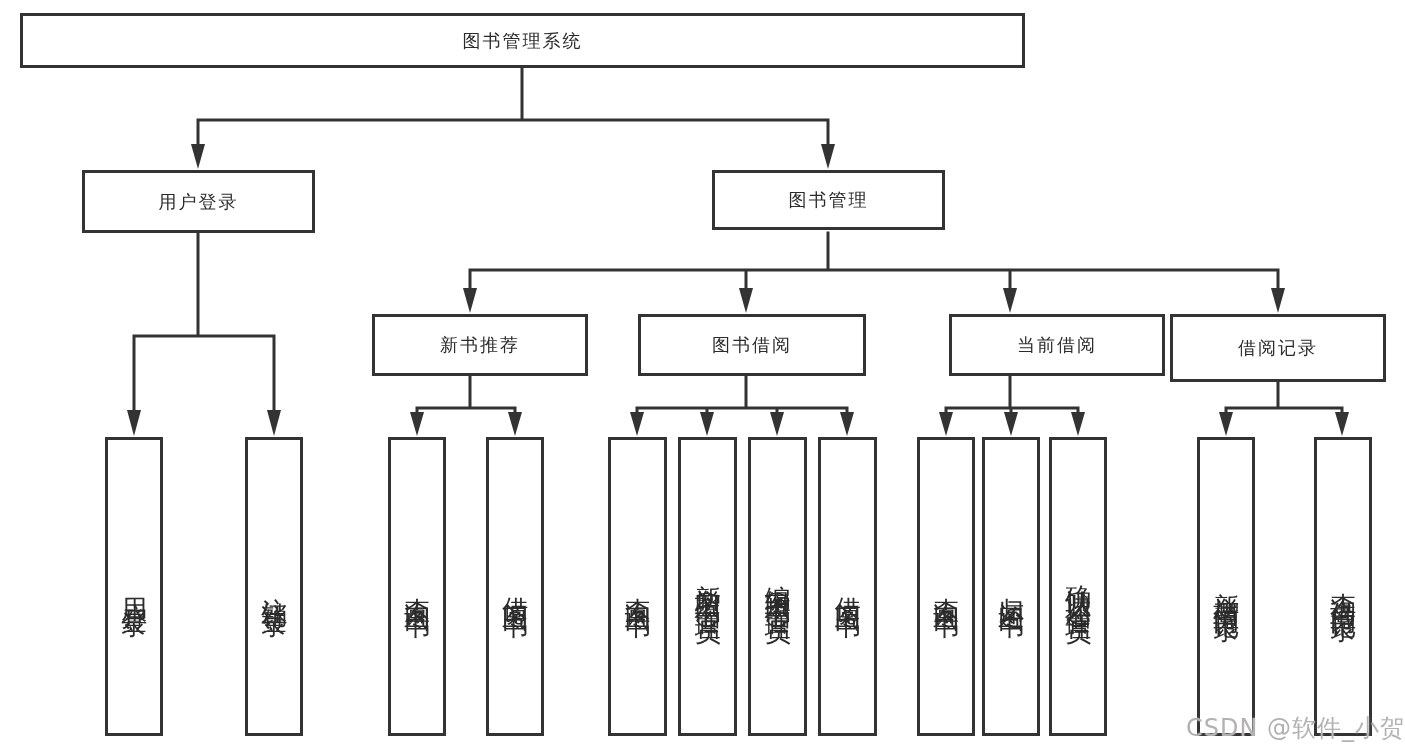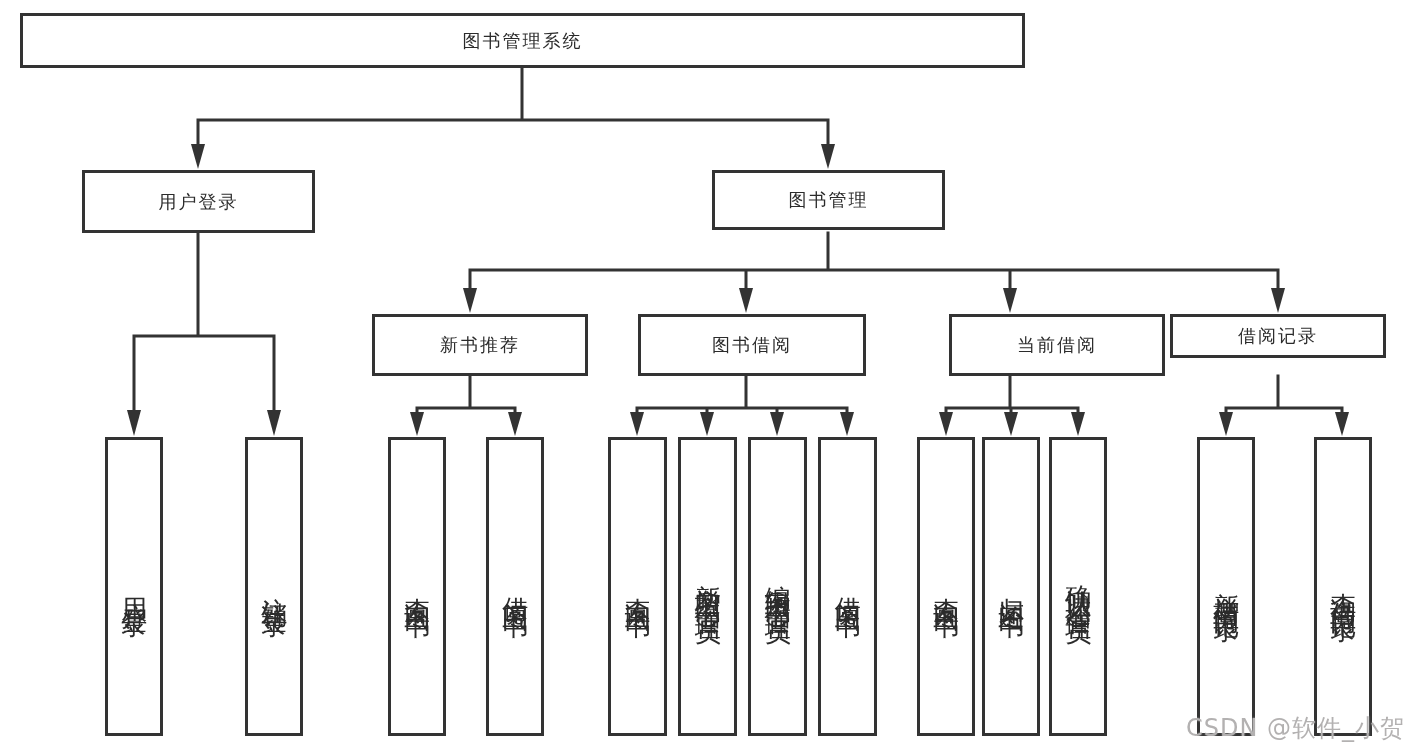--- a/index.html
+++ b/index.html
@@ -83,21 +83,21 @@
 
 <div class="node" style="left:362px;top:314px;width:216px;height:62px;margin-left:10px;">
   <span class="hlabel">新书推荐</span>
 </div>
 <div class="node" style="left:638px;top:314px;width:228px;height:62px;">
   <span class="hlabel">图书借阅</span>
 </div>
 <div class="node" style="left:902px;top:314px;width:216px;height:62px;margin-left:47px;">
   <span class="hlabel">当前借阅</span>
 </div>
-<div class="node" style="left:1170px;top:314px;width:216px;height:44px;">
+<div class="node" style="left:1170px;top:314px;width:216px;height:68px;">
   <span class="hlabel">借阅记录</span>
 </div>
 
 <div class="node vbox" style="left:105px;top:437px;width:58px;height:299px;">
   <span>用户登录</span>
 </div>
 <div class="node vbox" style="left:245px;top:437px;width:58px;height:299px;">
   <span>注销登录</span>
 </div>
 

